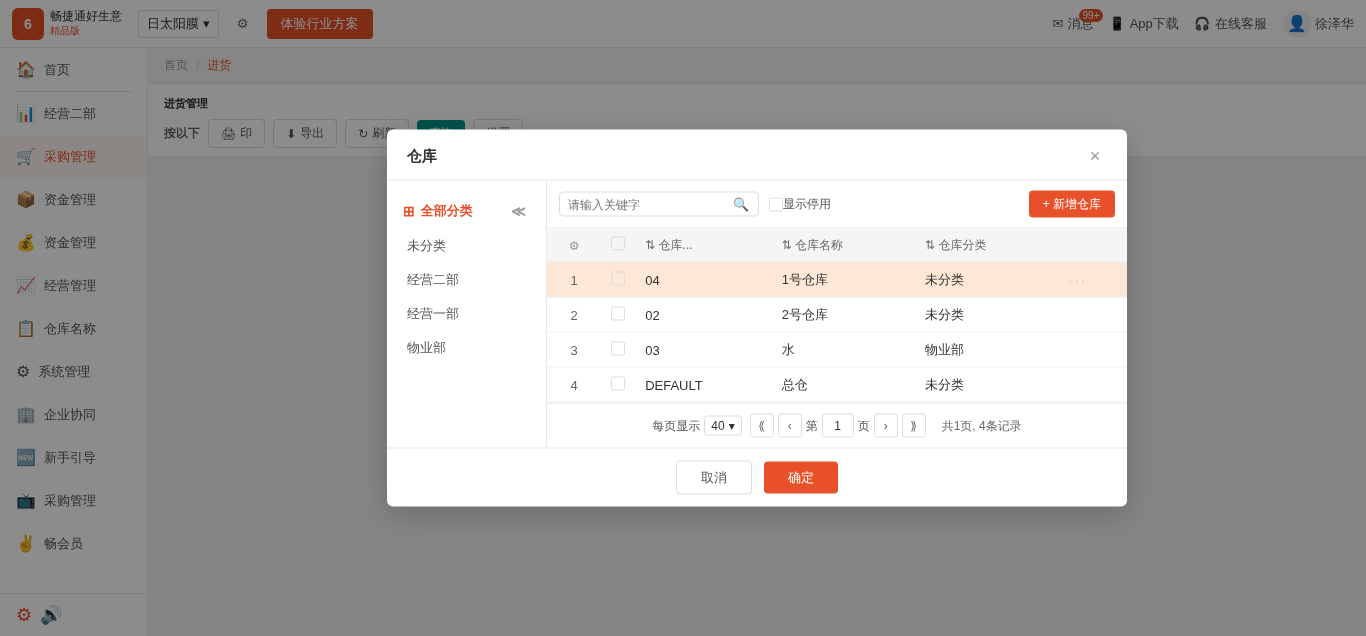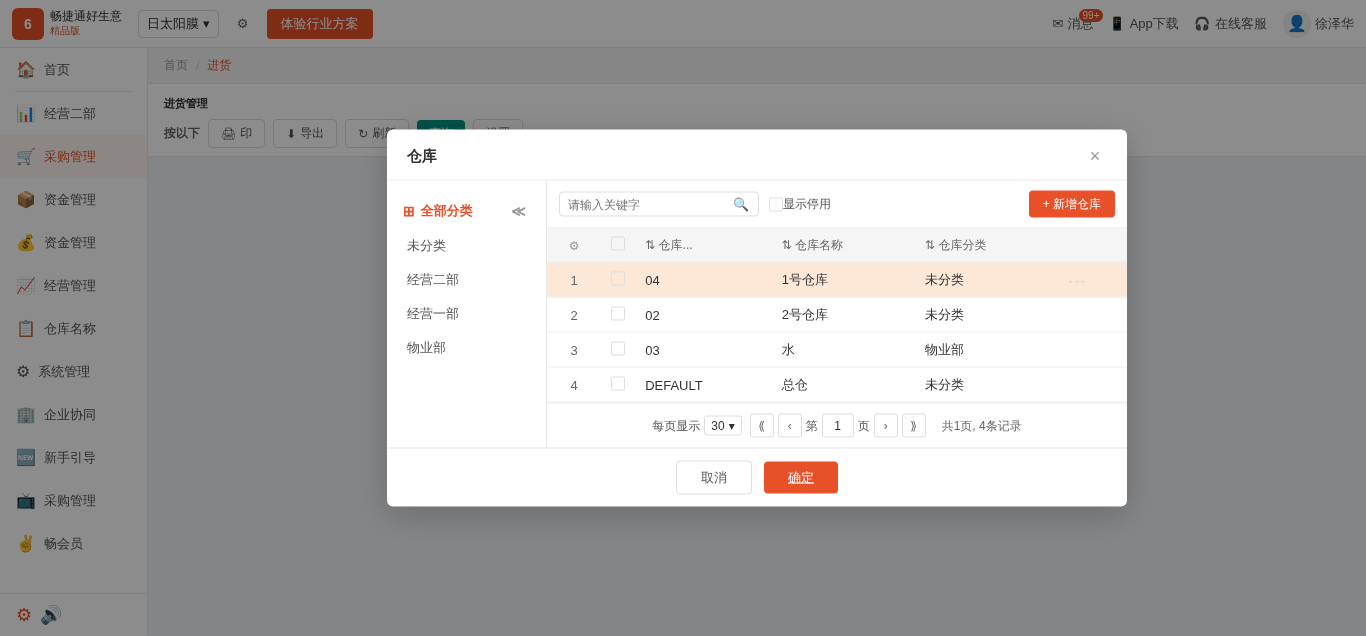--- a/index.html
+++ b/index.html
@@ -251,21 +251,21 @@
     .modal-footer {
       display: flex; align-items: center; justify-content: center;
       padding: 12px 20px; gap: 12px; border-top: 1px solid #e8e8e8;
     }
     .btn-cancel {
       background: #fff; border: 1px solid #ddd; color: #555;
       padding: 7px 24px; border-radius: 4px; cursor: pointer; font-size: 13px;
     }
     .btn-confirm {
       background: #e8502a; color: #fff; border: none;
-      padding: 7px 24px; border-radius: 4px; cursor: pointer; font-size: 13px; text-decoration: underline;
+      padding: 7px 24px; border-radius: 4px; cursor: pointer; font-size: 13px;
     }
 
     
     ::-webkit-scrollbar { width: 6px; height: 6px; }
     ::-webkit-scrollbar-track { background: #f0f0f0; }
     ::-webkit-scrollbar-thumb { background: #ccc; border-radius: 3px; }
   </style>
 </head>
 <body>
 
@@ -501,21 +501,21 @@
               <td></td>
             </tr>
           </tbody>
         </table>
       </div>
 
       <div class="pagination">
         <div class="page-size-select">
           <span>每页显示</span>
           <div class="select-box">
-            <span>30</span>
+            <span>40</span>
             <span>▾</span>
           </div>
         </div>
         <div class="page-nav">
           <div class="page-btn">⟪</div>
           <div class="page-btn">‹</div>
           <span>第</span>
           <input class="page-input" type="text" value="1" style="">
           <span>页</span>
           <div class="page-btn">›</div>

